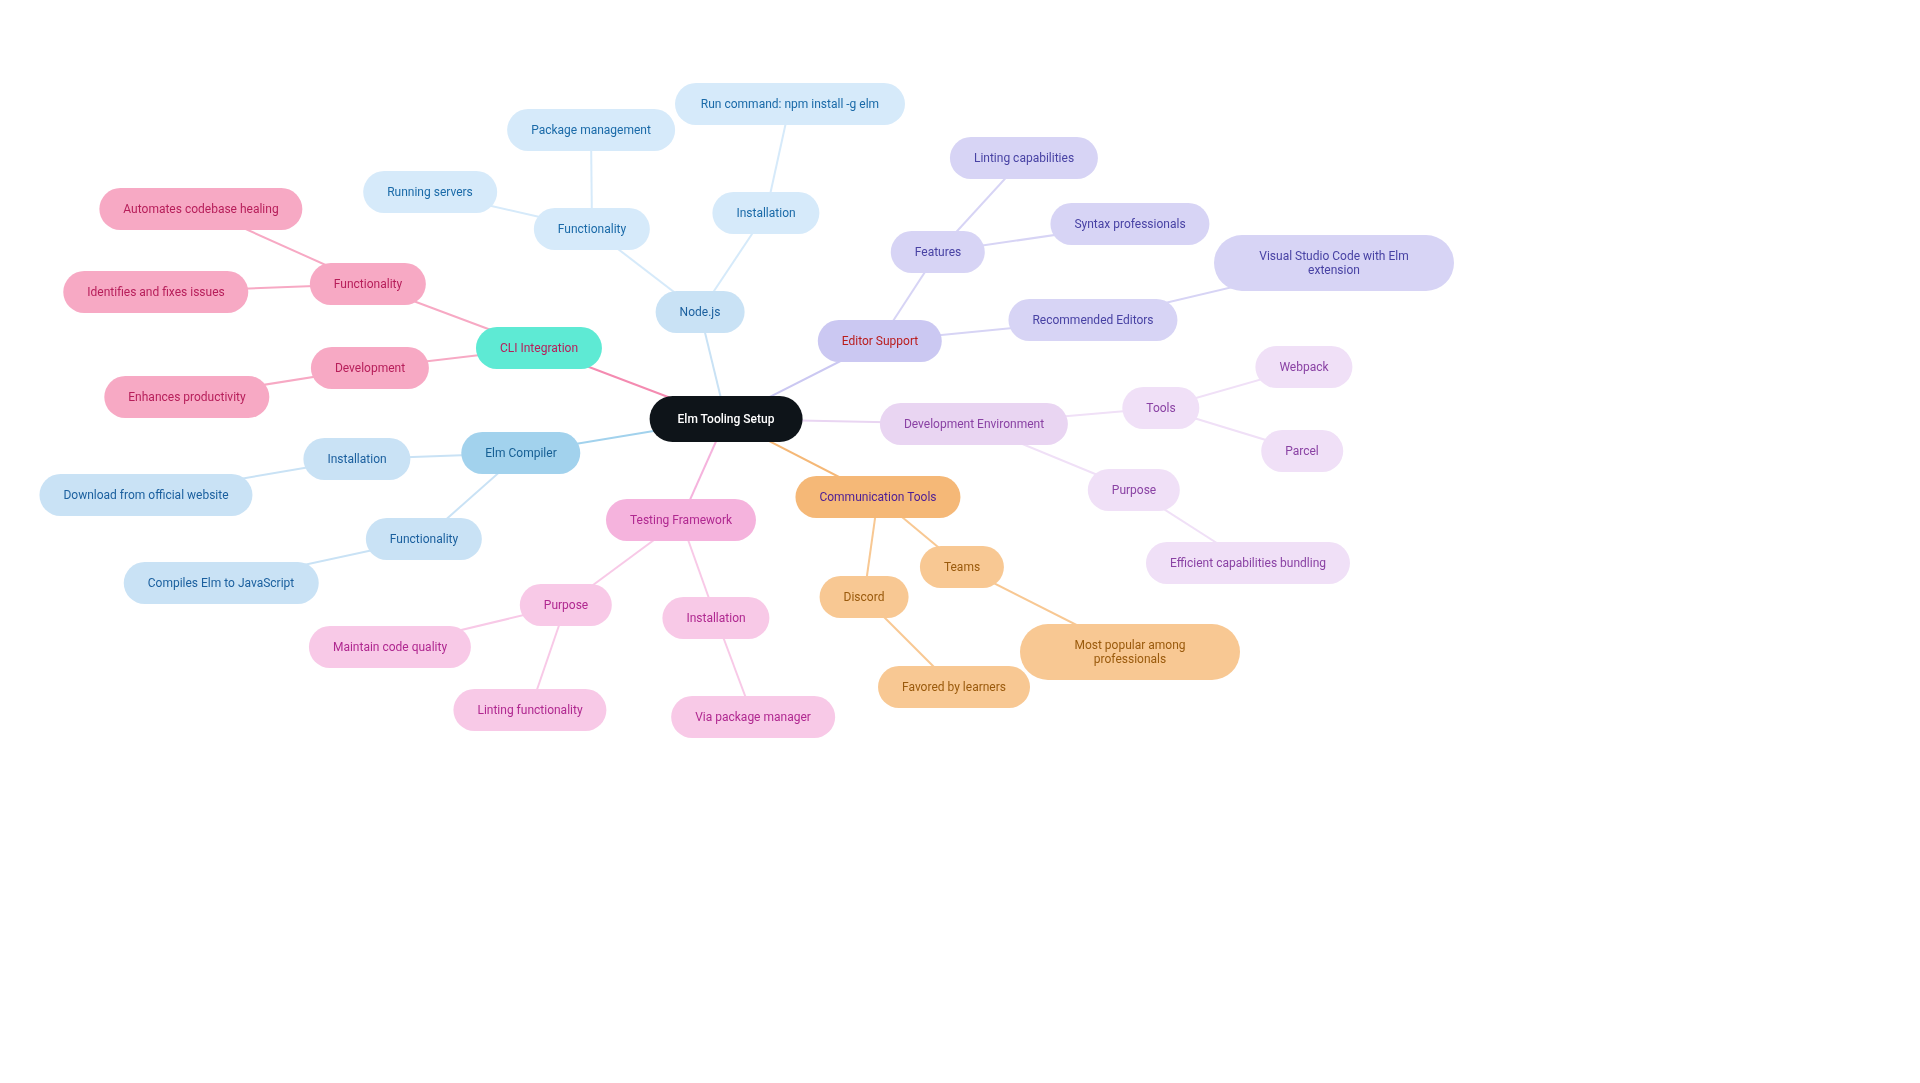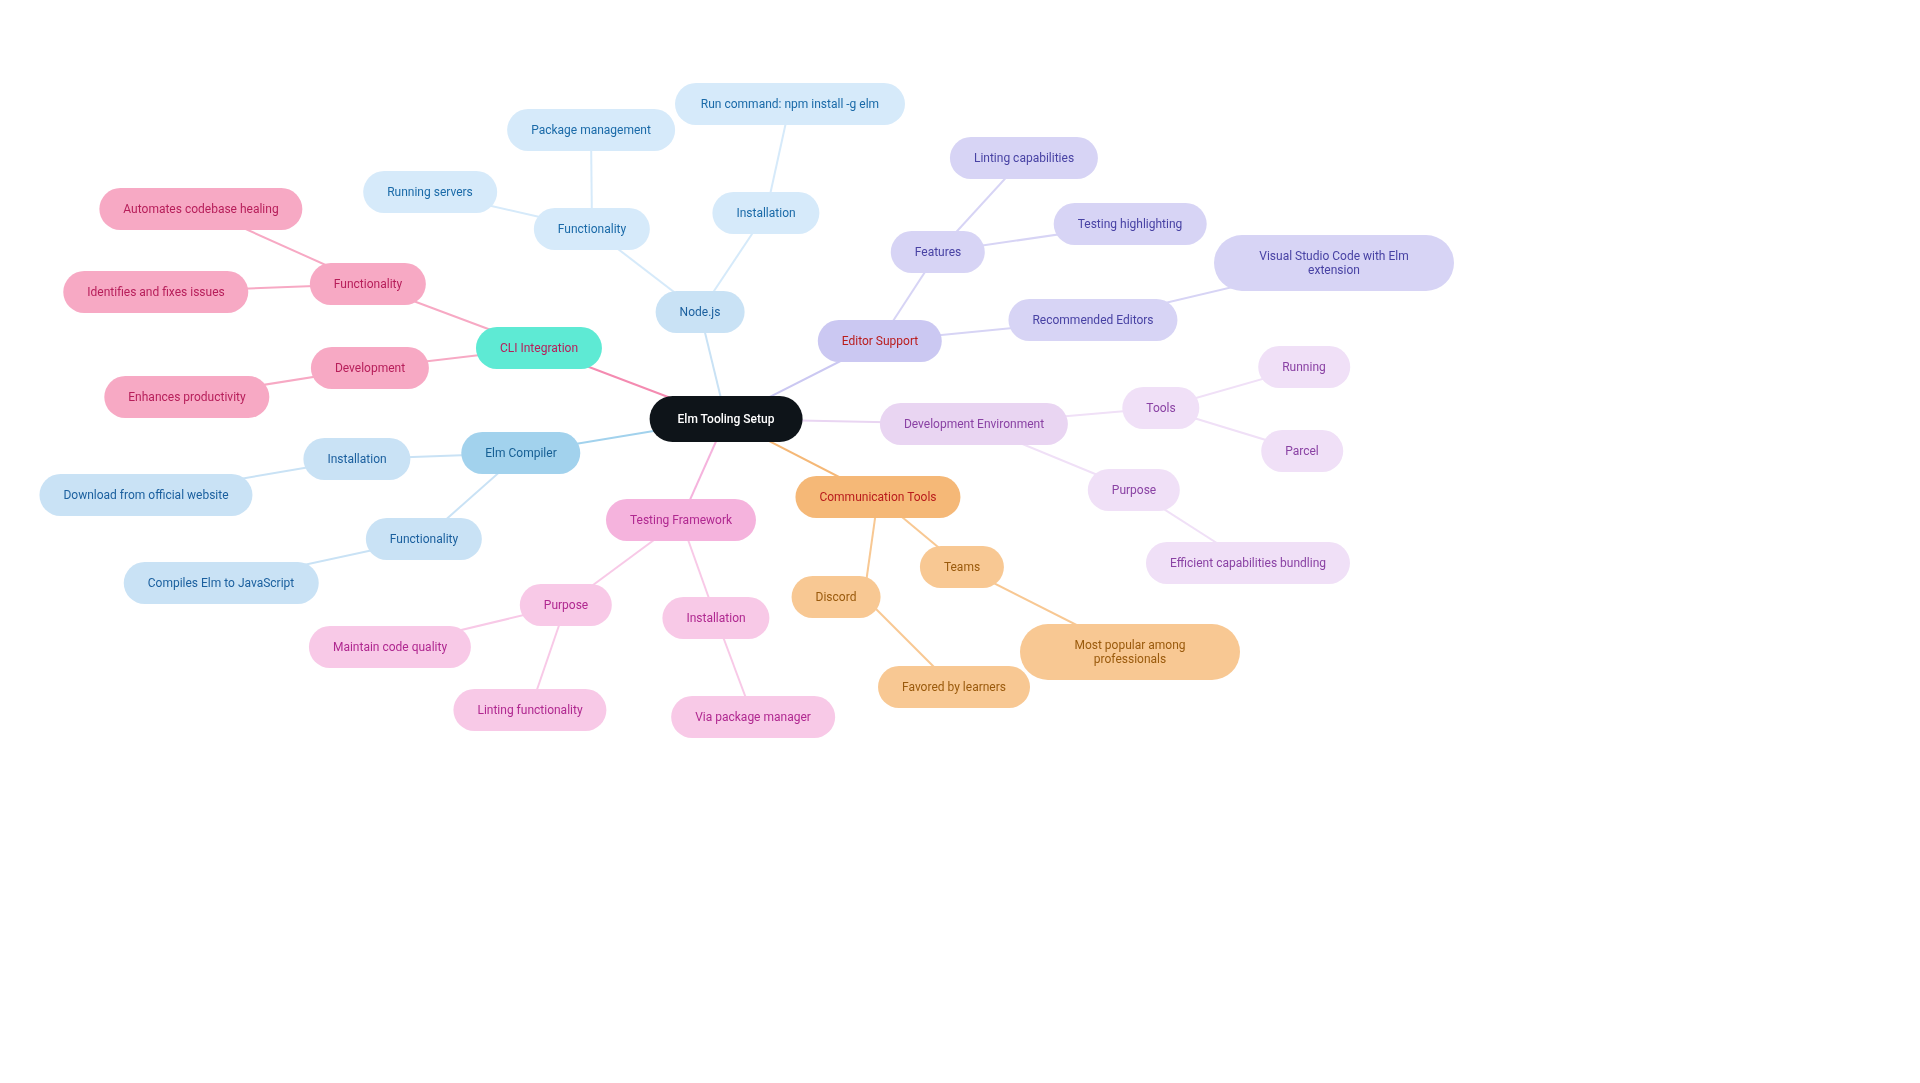--- a/index.html
+++ b/index.html
@@ -44,21 +44,21 @@
     padding: 16px 28px;
     border-radius: 30px;
   }
   .lightblue { background: #c9e2f5; color: #1a5f9e; }
   .lightblue2 { background: #d6eafa; color: #1a6aa8; }
   .blue { background: #a2d2ed; color: #165f94; }
   .purple { background: #cbc8f2; color: #b91c1c; }
   .purple2 { background: #d7d4f5; color: #4842a4; }
   .lavender { background: #e9d5f2; color: #8a42a4; }
   .lavender2 { background: #f0e0f7; color: #8a42a4; }
-  .orange { background: #f5b877; color: #b91c1c; }
+  .orange { background: #f5b877; color: #4c1d95; }
   .orange2 { background: #f8c893; color: #9a5a0c; }
   .pink { background: #f5b3dd; color: #b02890; }
   .pink2 { background: #f8c9e7; color: #b02890; }
   .hotpink { background: #5eead4; color: #b71e5a; }
   .hotpink2 { background: #f7a9c4; color: #b71e5a; }
 </style>
 </head>
 <body>
 
 <div class="canvas">
@@ -108,33 +108,33 @@
       <div class="node root" style="left: 726px; top: 419px;">Elm Tooling Setup</div>
       <div class="node lightblue" style="left: 700px; top: 312px;">Node.js</div>
       <div class="node lightblue2" style="left: 766px; top: 213px;">Installation</div>
       <div class="node lightblue2 wrap" style="left: 790px; top: 104px; width: 230px;">Run command: npm install -g elm</div>
       <div class="node lightblue2" style="left: 592px; top: 229px;">Functionality</div>
       <div class="node lightblue2" style="left: 591px; top: 130px;">Package management</div>
       <div class="node lightblue2" style="left: 430px; top: 192px;">Running servers</div>
       <div class="node purple" style="left: 880px; top: 341px;">Editor Support</div>
       <div class="node purple2" style="left: 938px; top: 252px;">Features</div>
       <div class="node purple2" style="left: 1024px; top: 158px;">Linting capabilities</div>
-      <div class="node purple2" style="left: 1130px; top: 224px;">Testing highlighting</div>
+      <div class="node purple2" style="left: 1130px; top: 224px;">Syntax professionals</div>
       <div class="node purple2" style="left: 1093px; top: 320px;">Recommended Editors</div>
       <div class="node purple2 wrap" style="left: 1334px; top: 263px; width: 240px;">Visual Studio Code with Elm extension</div>
       <div class="node lavender" style="left: 974px; top: 424px;">Development Environment</div>
       <div class="node lavender2" style="left: 1161px; top: 408px;">Tools</div>
-      <div class="node lavender2" style="left: 1304px; top: 367px;">Running</div>
+      <div class="node lavender2" style="left: 1304px; top: 367px;">Webpack</div>
       <div class="node lavender2" style="left: 1302px; top: 451px;">Parcel</div>
       <div class="node lavender2" style="left: 1134px; top: 490px;">Purpose</div>
       <div class="node lavender2" style="left: 1248px; top: 563px;">Efficient capabilities bundling</div>
       <div class="node orange" style="left: 878px; top: 497px;">Communication Tools</div>
       <div class="node orange2" style="left: 962px; top: 567px;">Teams</div>
       <div class="node orange2 wrap" style="left: 1130px; top: 652px; width: 220px;">Most popular among professionals</div>
-      <div class="node orange2" style="left: 836px; top: 597px;">Discord</div>
+      <div class="node orange2" style="left: 864px; top: 597px;">Discord</div>
       <div class="node orange2" style="left: 954px; top: 687px;">Favored by learners</div>
       <div class="node pink" style="left: 681px; top: 520px;">Testing Framework</div>
       <div class="node pink2" style="left: 716px; top: 618px;">Installation</div>
       <div class="node pink2" style="left: 753px; top: 717px;">Via package manager</div>
       <div class="node pink2" style="left: 566px; top: 605px;">Purpose</div>
       <div class="node pink2" style="left: 390px; top: 647px;">Maintain code quality</div>
       <div class="node pink2" style="left: 530px; top: 710px;">Linting functionality</div>
       <div class="node blue" style="left: 521px; top: 453px;">Elm Compiler</div>
       <div class="node lightblue" style="left: 357px; top: 459px;">Installation</div>
       <div class="node lightblue" style="left: 146px; top: 495px;">Download from official website</div>

